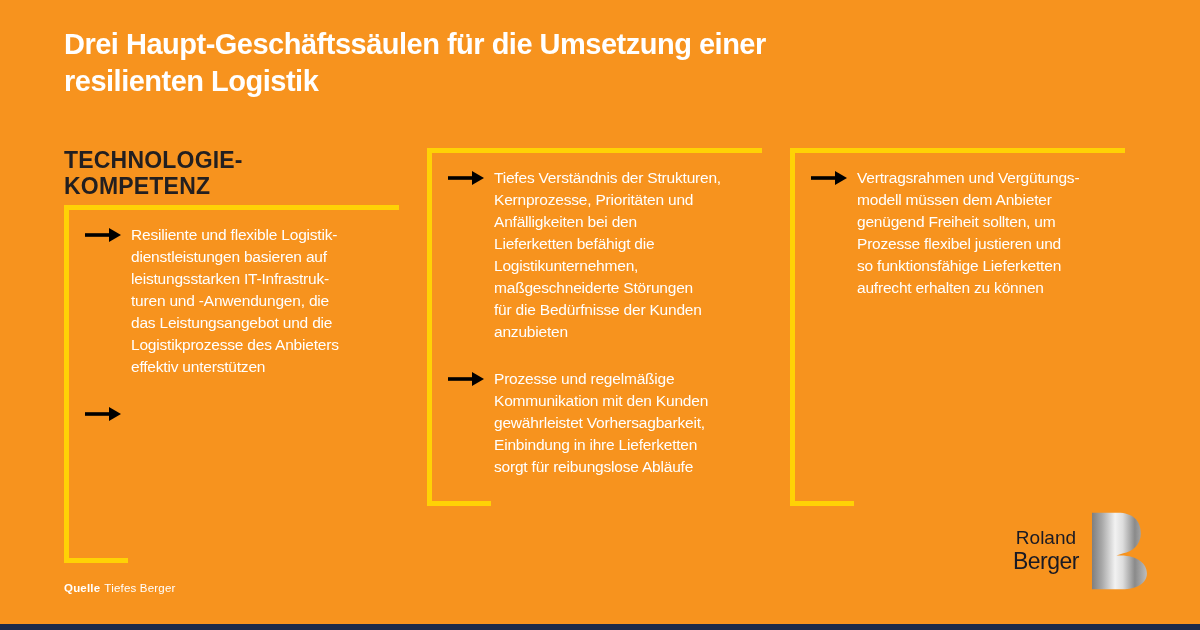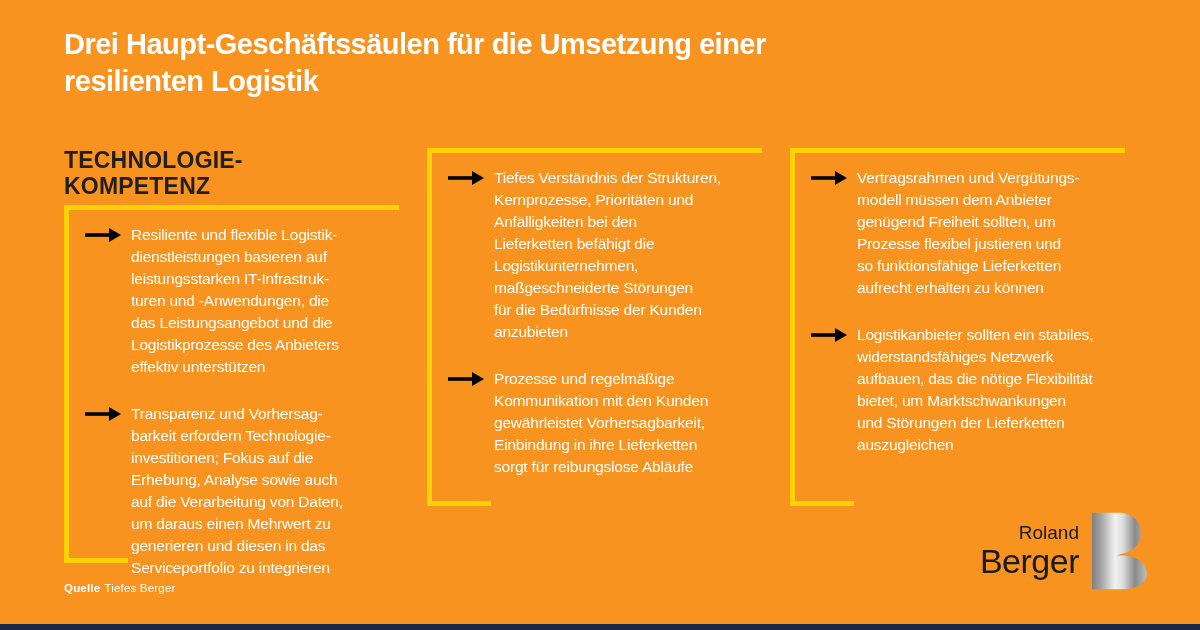--- a/index.html
+++ b/index.html
@@ -84,23 +84,23 @@
     letter-spacing: 0.2px;
   }
   .source .q { font-weight: bold; margin-right: 4px; margin-top: 31px; }
 
   .logo {
     position: absolute;
     right: 50px; top: 510px;
     display: flex;
     align-items: center;
   }
-  .logo-text { text-align: right; color: #1A1A24; margin-right: 13px; }
+  .logo-text { text-align: center; color: #1A1A24; margin-right: 13px; }
   .logo-roland { font-size: 19px; line-height: 1.1; }
-  .logo-berger { font-size: 34px; line-height: 1.05; letter-spacing: -0.5px; }
+  .logo-berger { font-size: 23px; line-height: 1.05; letter-spacing: -0.5px; }
 
   .bottom-bar {
     position: absolute;
     left: 0; bottom: 0;
     width: 1200px; height: 6px;
     background: #1B2A4A;
   }
 </style>
 </head>
 <body>
@@ -129,28 +129,20 @@
 Logistikprozesse des Anbieters
 effektiv unterstützen</p>
       </div>
       <div class="bullet">
         <span class="arrow">
           <svg width="36" height="14" viewBox="0 0 36 14">
               <rect x="0" y="5.2" width="26" height="3.6" fill="#000"></rect>
               <polygon points="24,0 36,7 24,14" fill="#000"></polygon>
             </svg>
         </span>
-        <p>Transparenz und Vorhersag-
-barkeit erfordern Technologie-
-investitionen; Fokus auf die
-Erhebung, Analyse sowie auch
-auf die Verarbeitung von Daten,
-um daraus einen Mehrwert zu
-generieren und diesen in das
-Serviceportfolio zu integrieren</p>
       </div>
     </div>
   </section>
 
   <section class="col">
     <div class="bracket">
       <div class="bullet">
         <span class="arrow">
           <svg width="36" height="14" viewBox="0 0 36 14">
               <rect x="0" y="5.2" width="26" height="3.6" fill="#000"></rect>
@@ -190,34 +182,20 @@
               <rect x="0" y="5.2" width="26" height="3.6" fill="#000"></rect>
               <polygon points="24,0 36,7 24,14" fill="#000"></polygon>
             </svg>
         </span>
         <p>Vertragsrahmen und Vergütungs-
 modell müssen dem Anbieter
 genügend Freiheit sollten, um
 Prozesse flexibel justieren und
 so funktionsfähige Lieferketten
 aufrecht erhalten zu können</p>
-      </div>
-      <div class="bullet">
-        <span class="arrow">
-          <svg width="36" height="14" viewBox="0 0 36 14">
-              <rect x="0" y="5.2" width="26" height="3.6" fill="#000"></rect>
-              <polygon points="24,0 36,7 24,14" fill="#000"></polygon>
-            </svg>
-        </span>
-        <p>Logistikanbieter sollten ein stabiles,
-widerstandsfähiges Netzwerk
-aufbauen, das die nötige Flexibilität
-bietet, um Marktschwankungen
-und Störungen der Lieferketten
-auszugleichen</p>
       </div>
     </div>
   </section>
 
 </div>
 
 <div class="source">
   <span class="q">Quelle</span><span>Tiefes Berger</span>
 </div>
 

